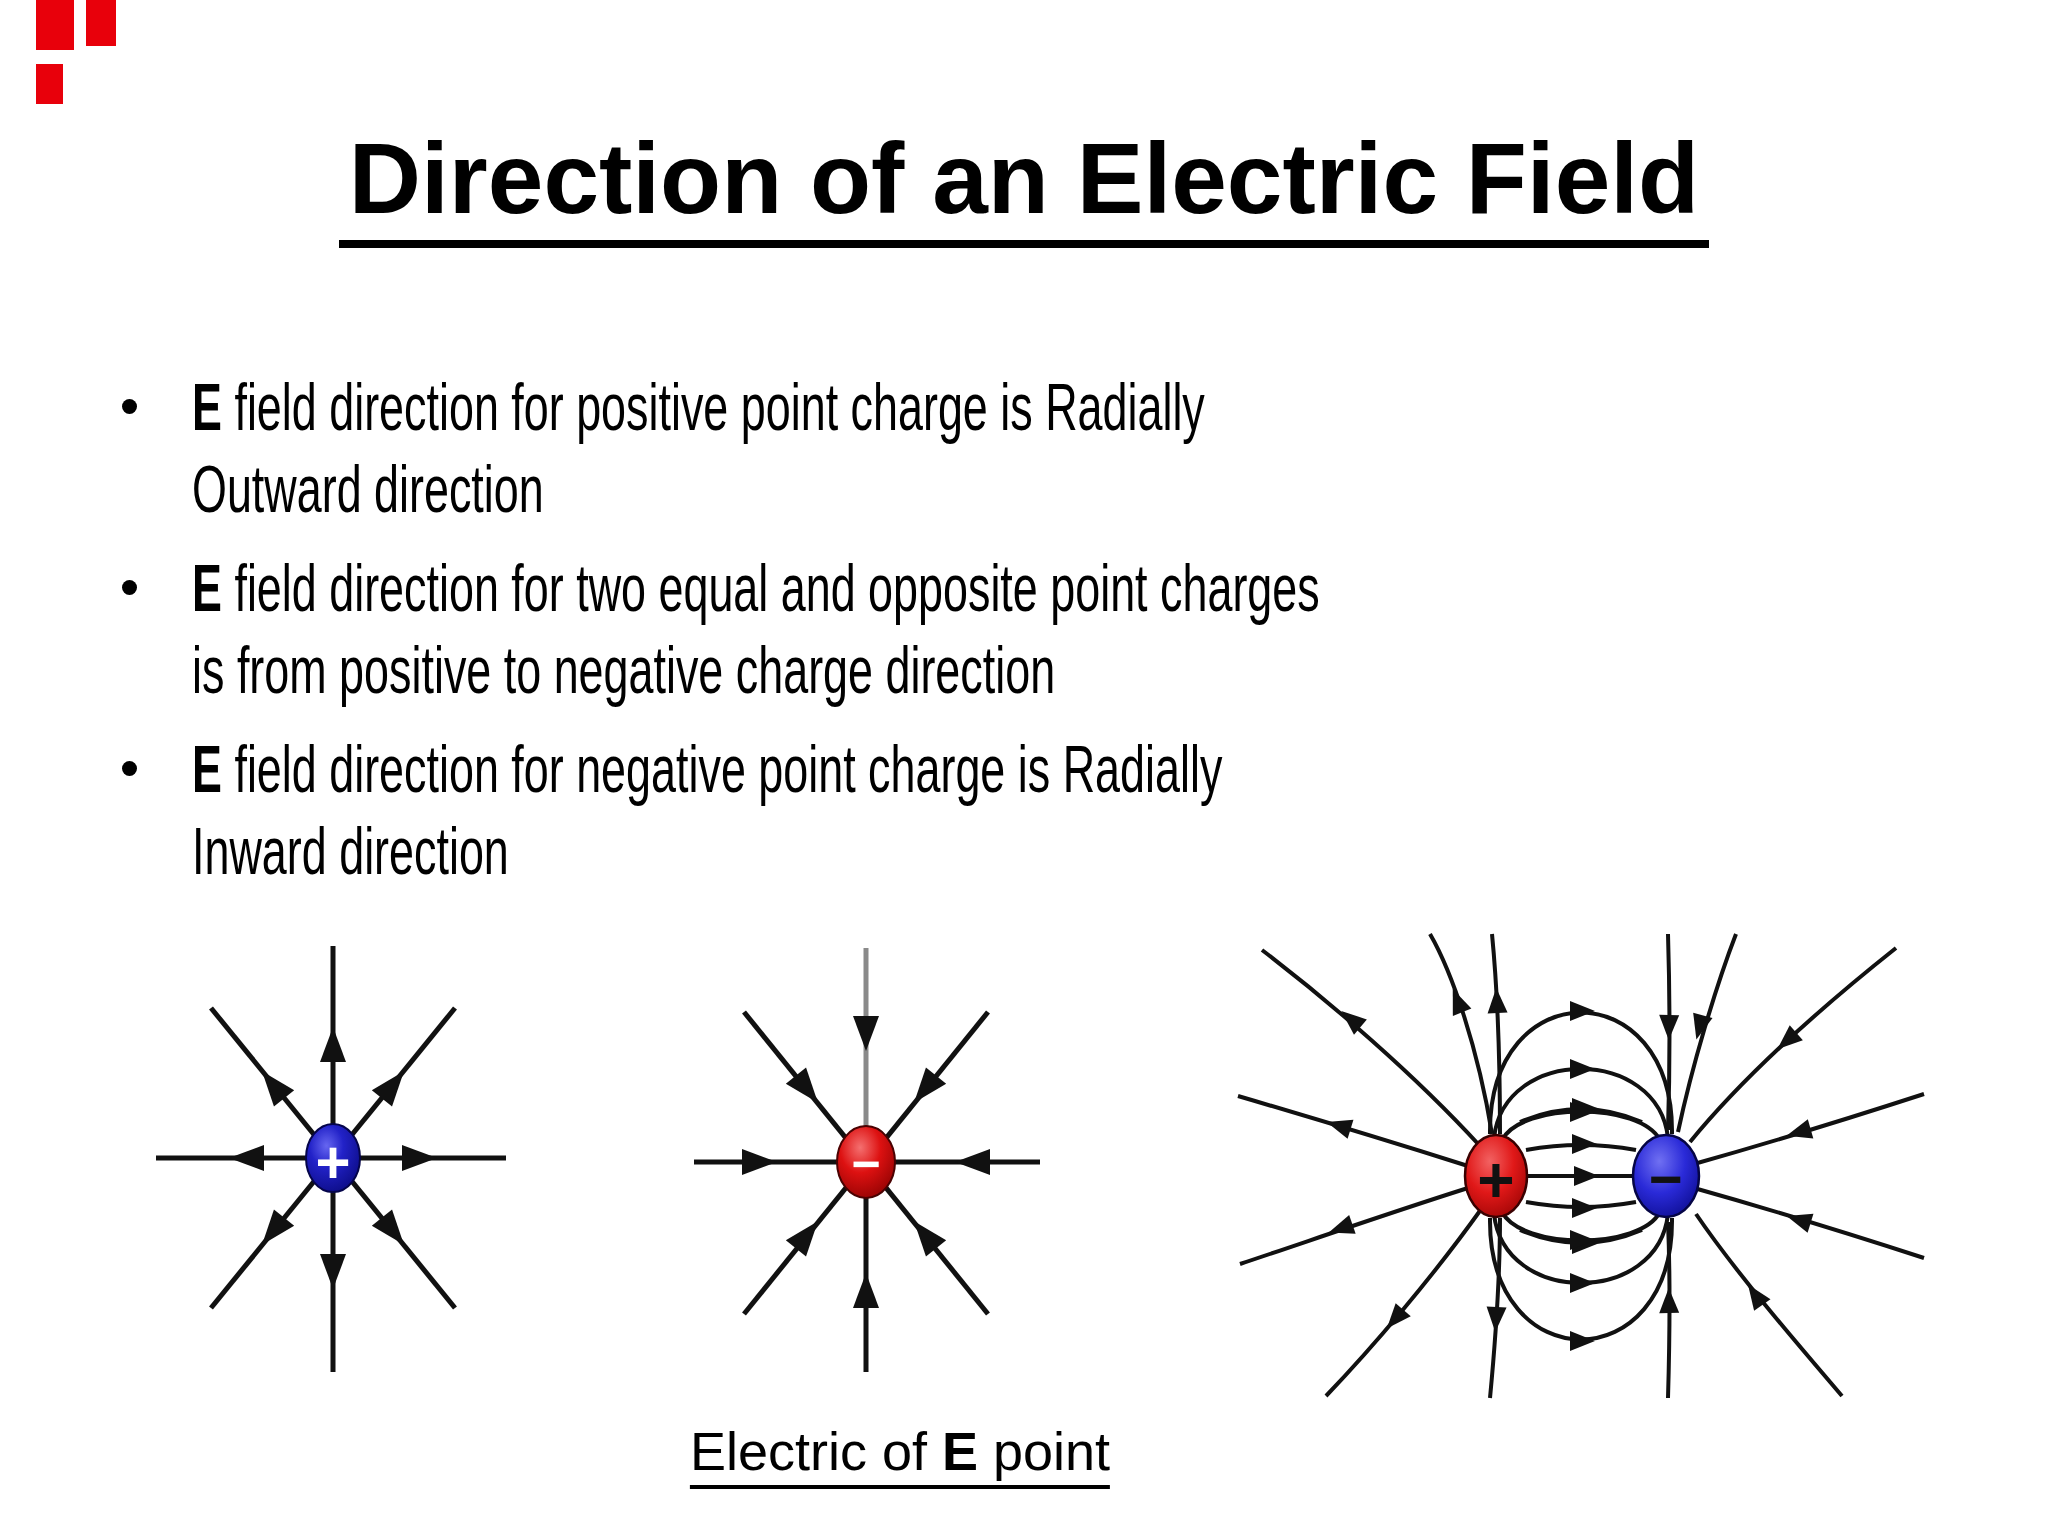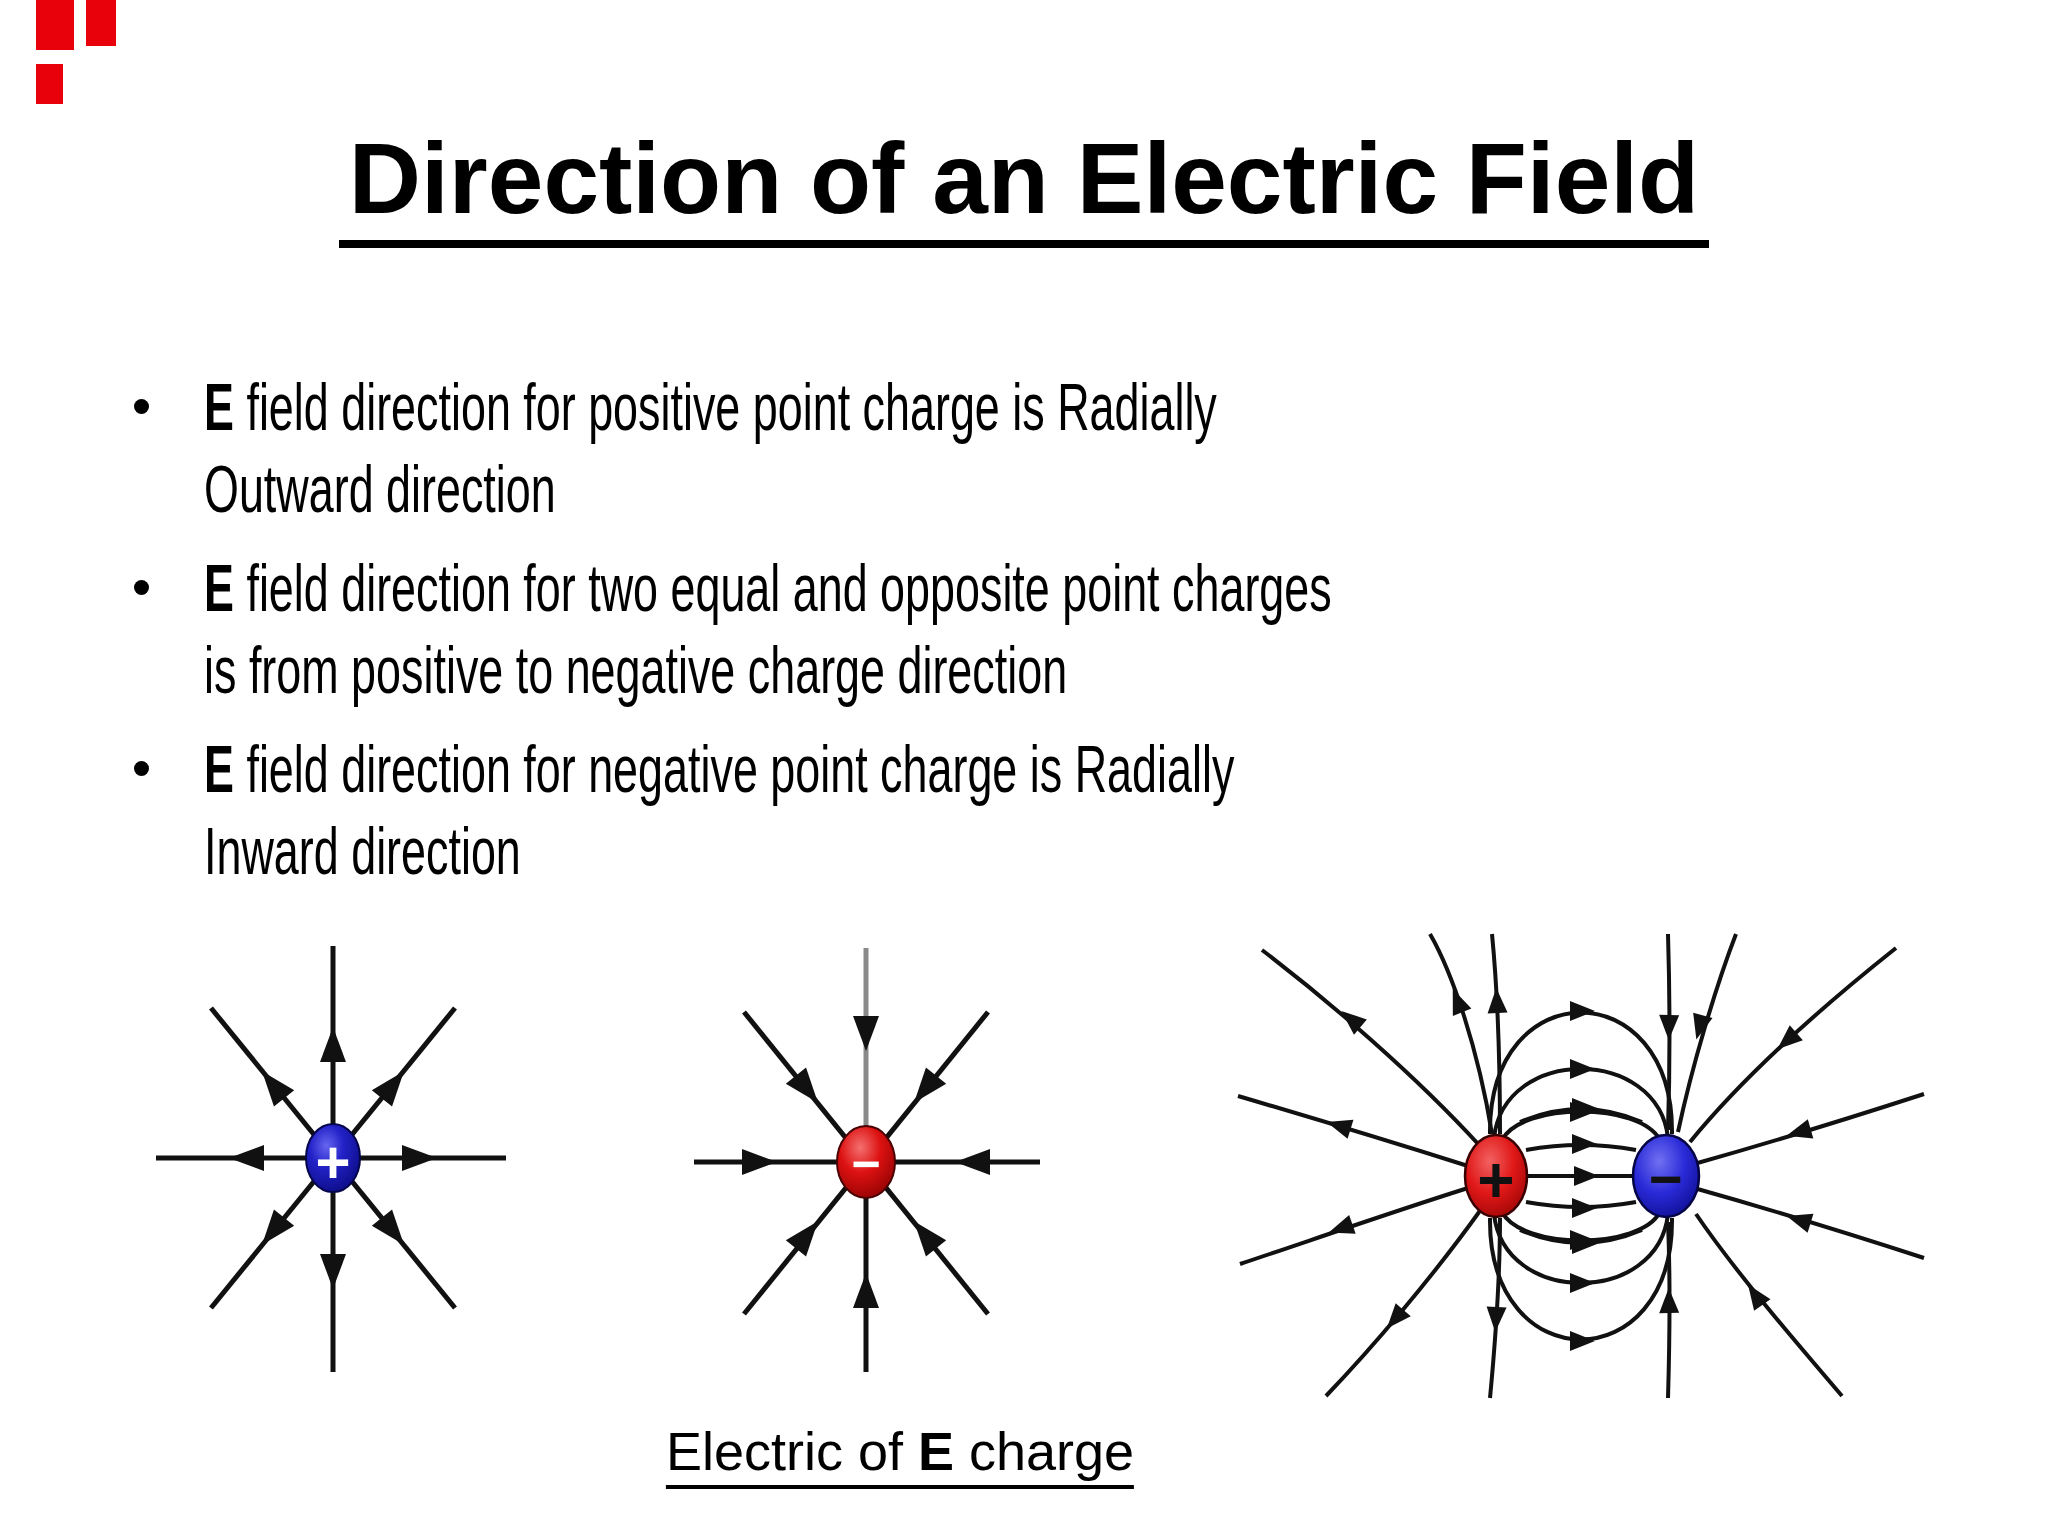--- a/index.html
+++ b/index.html
@@ -11,21 +11,21 @@
   .cm1{left:36px;top:0;width:38px;height:50px;}
   .cm2{left:86px;top:0;width:30px;height:46px;}
   .cm3{left:36px;top:64px;width:27px;height:40px;}
 
   
   .title{position:absolute;top:122px;left:0;right:0;margin:0;text-align:center;font-weight:700;}
   .title-text{display:inline-block;font-size:100px;line-height:1.12;letter-spacing:0;
               border-bottom:8px solid #000;padding:0 10px 6px 10px;}
 
   
-  .bullets{position:absolute;left:204px;top:366px;}
+  .bullets{position:absolute;left:192px;top:366px;}
   .bullet{position:relative;margin-bottom:17px;}
   .dot{position:absolute;left:-70px;top:33px;width:15px;height:15px;border-radius:50%;background:#000;}
   .btext{font-size:66px;line-height:82px;white-space:nowrap;
          transform:scaleX(0.68);transform-origin:0 0;}
   .btext b{font-weight:700;}
 
   
   .diagrams{position:absolute;left:0;top:0;width:2048px;height:1536px;}
 
   
@@ -198,16 +198,16 @@
         <use href="#arrowS" transform="translate(1669 1302) rotate(-91)"></use>
       </g>
       <ellipse cx="1496" cy="1176" rx="31" ry="41" fill="url(#gradRedD)" stroke="#3a0101" stroke-width="2.5"></ellipse>
       <ellipse cx="1666" cy="1176" rx="33" ry="41" fill="url(#gradBlueD)" stroke="#050545" stroke-width="2.5"></ellipse>
       <text x="1496" y="1180" text-anchor="middle" dominant-baseline="central" font-size="64" font-weight="bold" fill="#111" stroke="none">+</text>
       <text x="1666" y="1178" text-anchor="middle" dominant-baseline="central" font-size="58" font-weight="bold" fill="#111" stroke="none">−</text>
     </g>
   </svg>
 
   <div class="caption">
-    <span class="caption-line"><span>Electric of </span><b>E</b><span> charge</span></span>
+    <span class="caption-line"><span>Electric of </span><b>E</b><span> point</span></span>
   </div>
 
 </div>
 
 </body></html>

